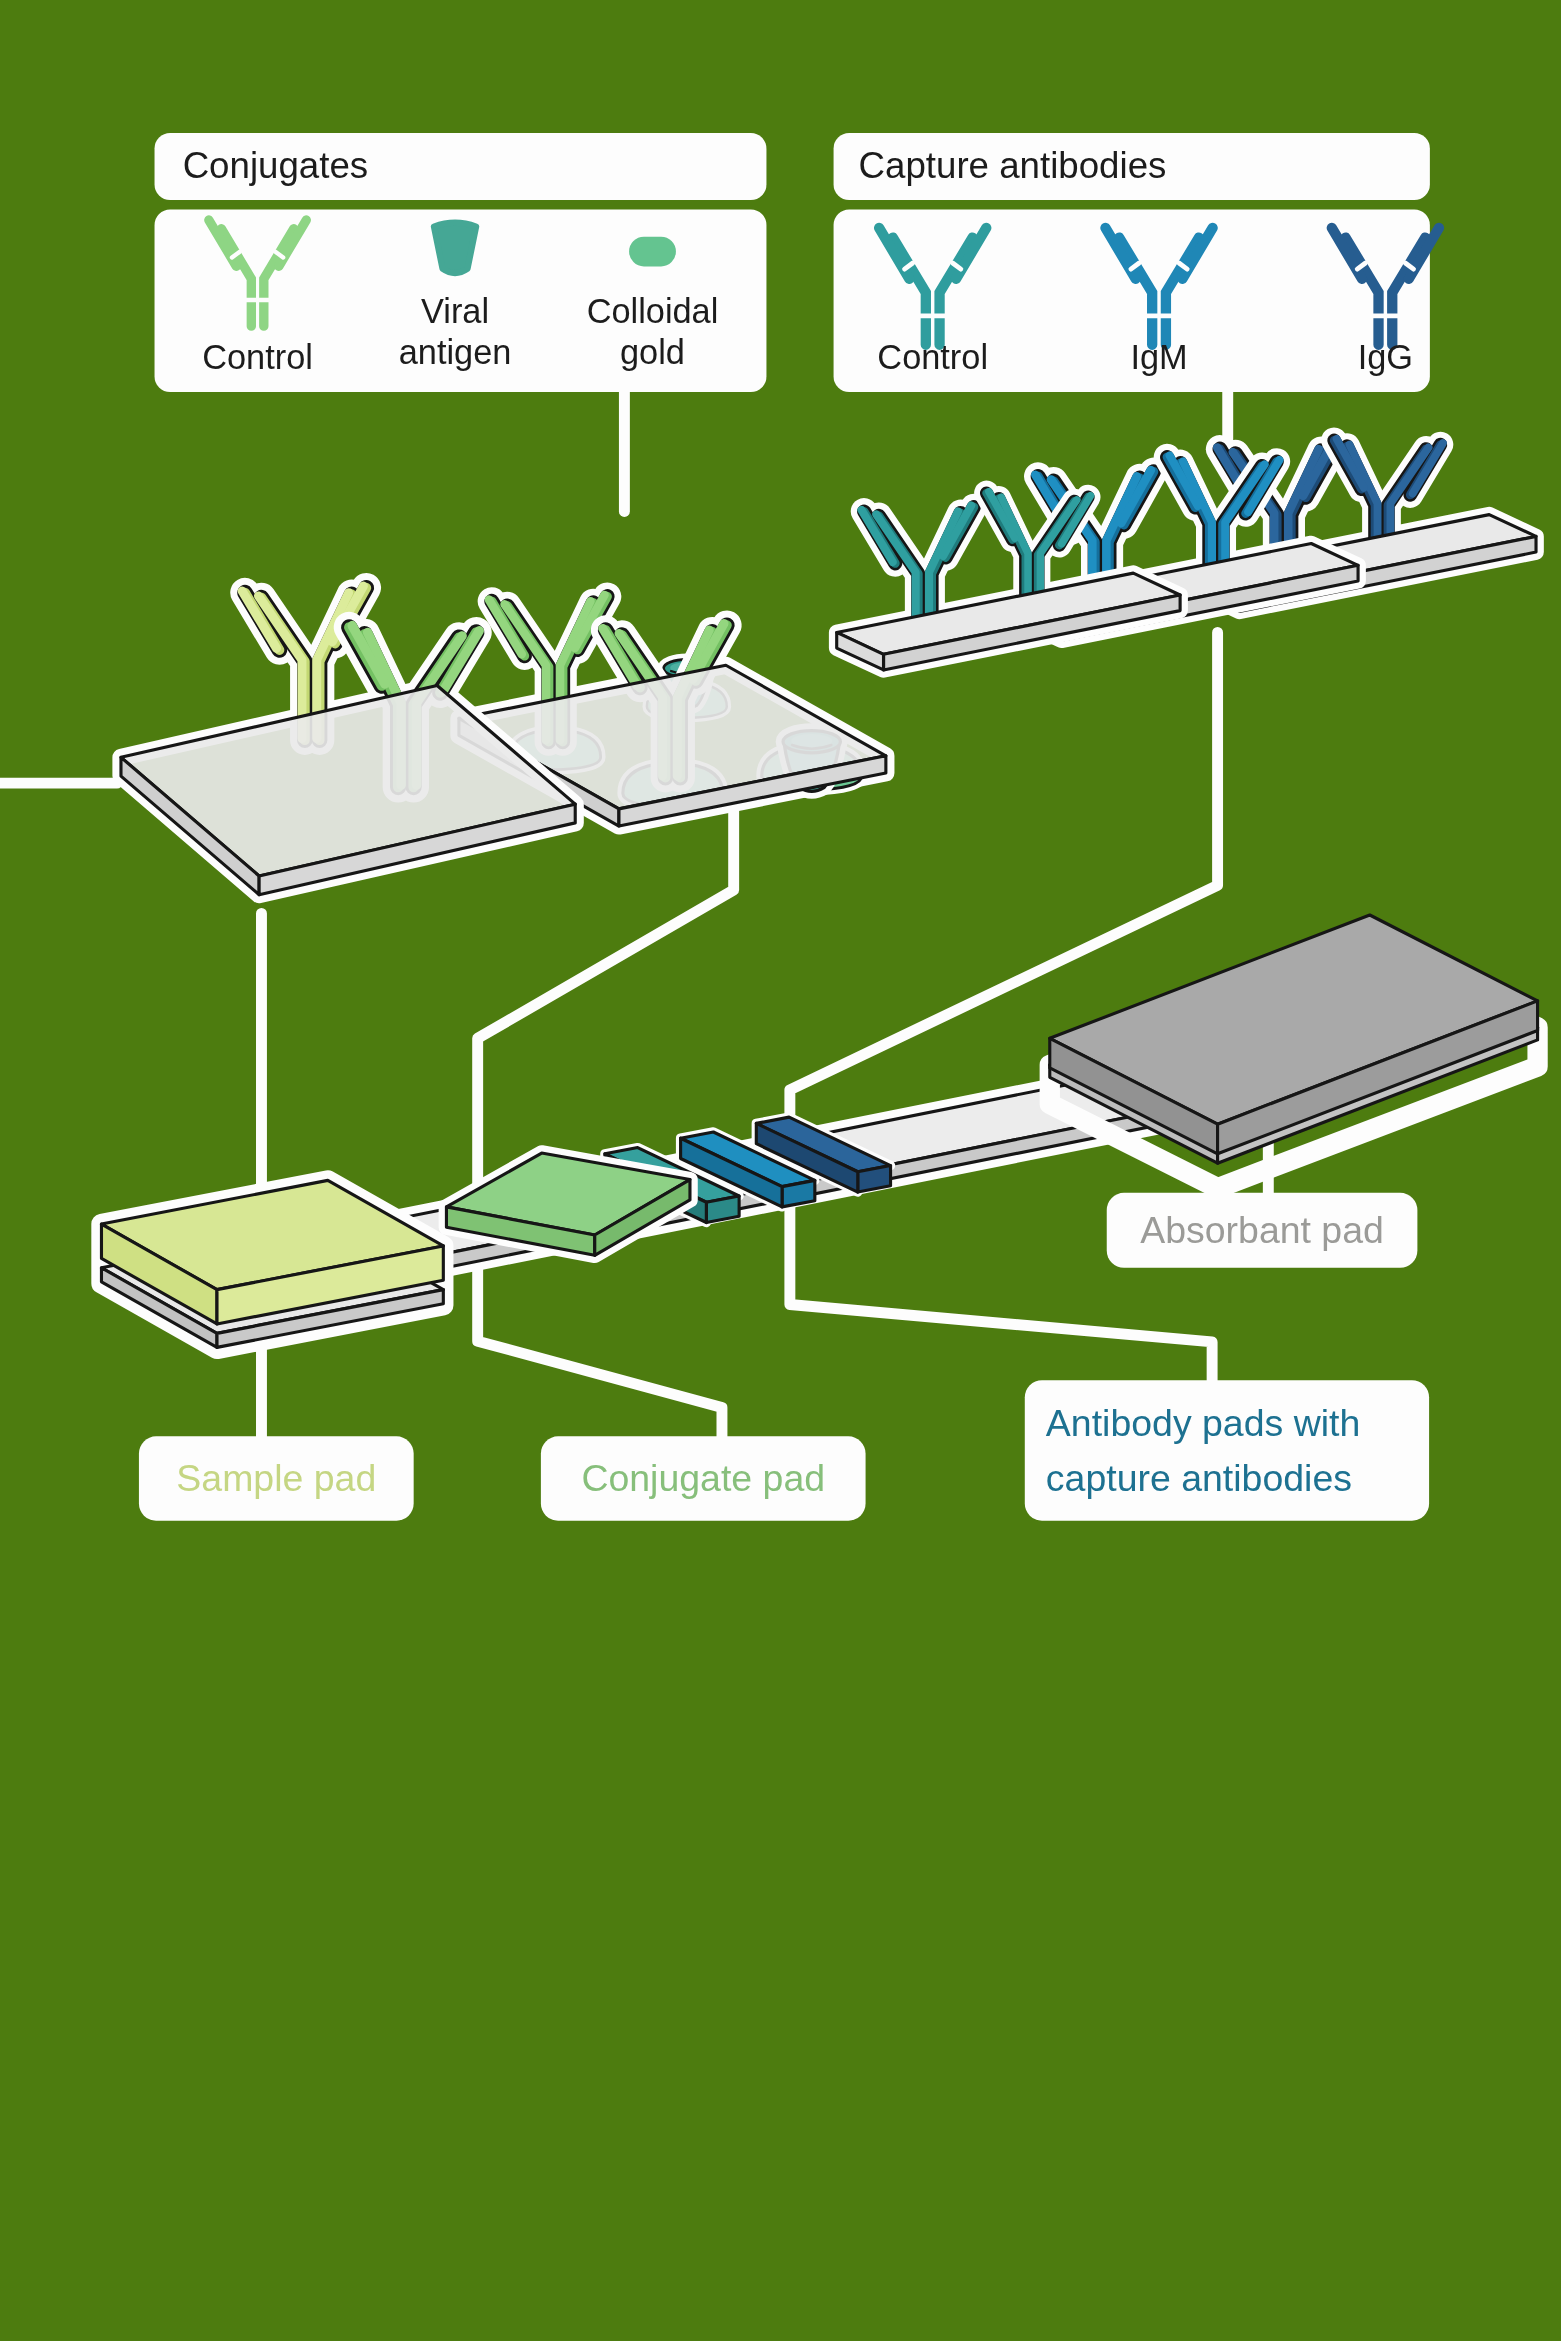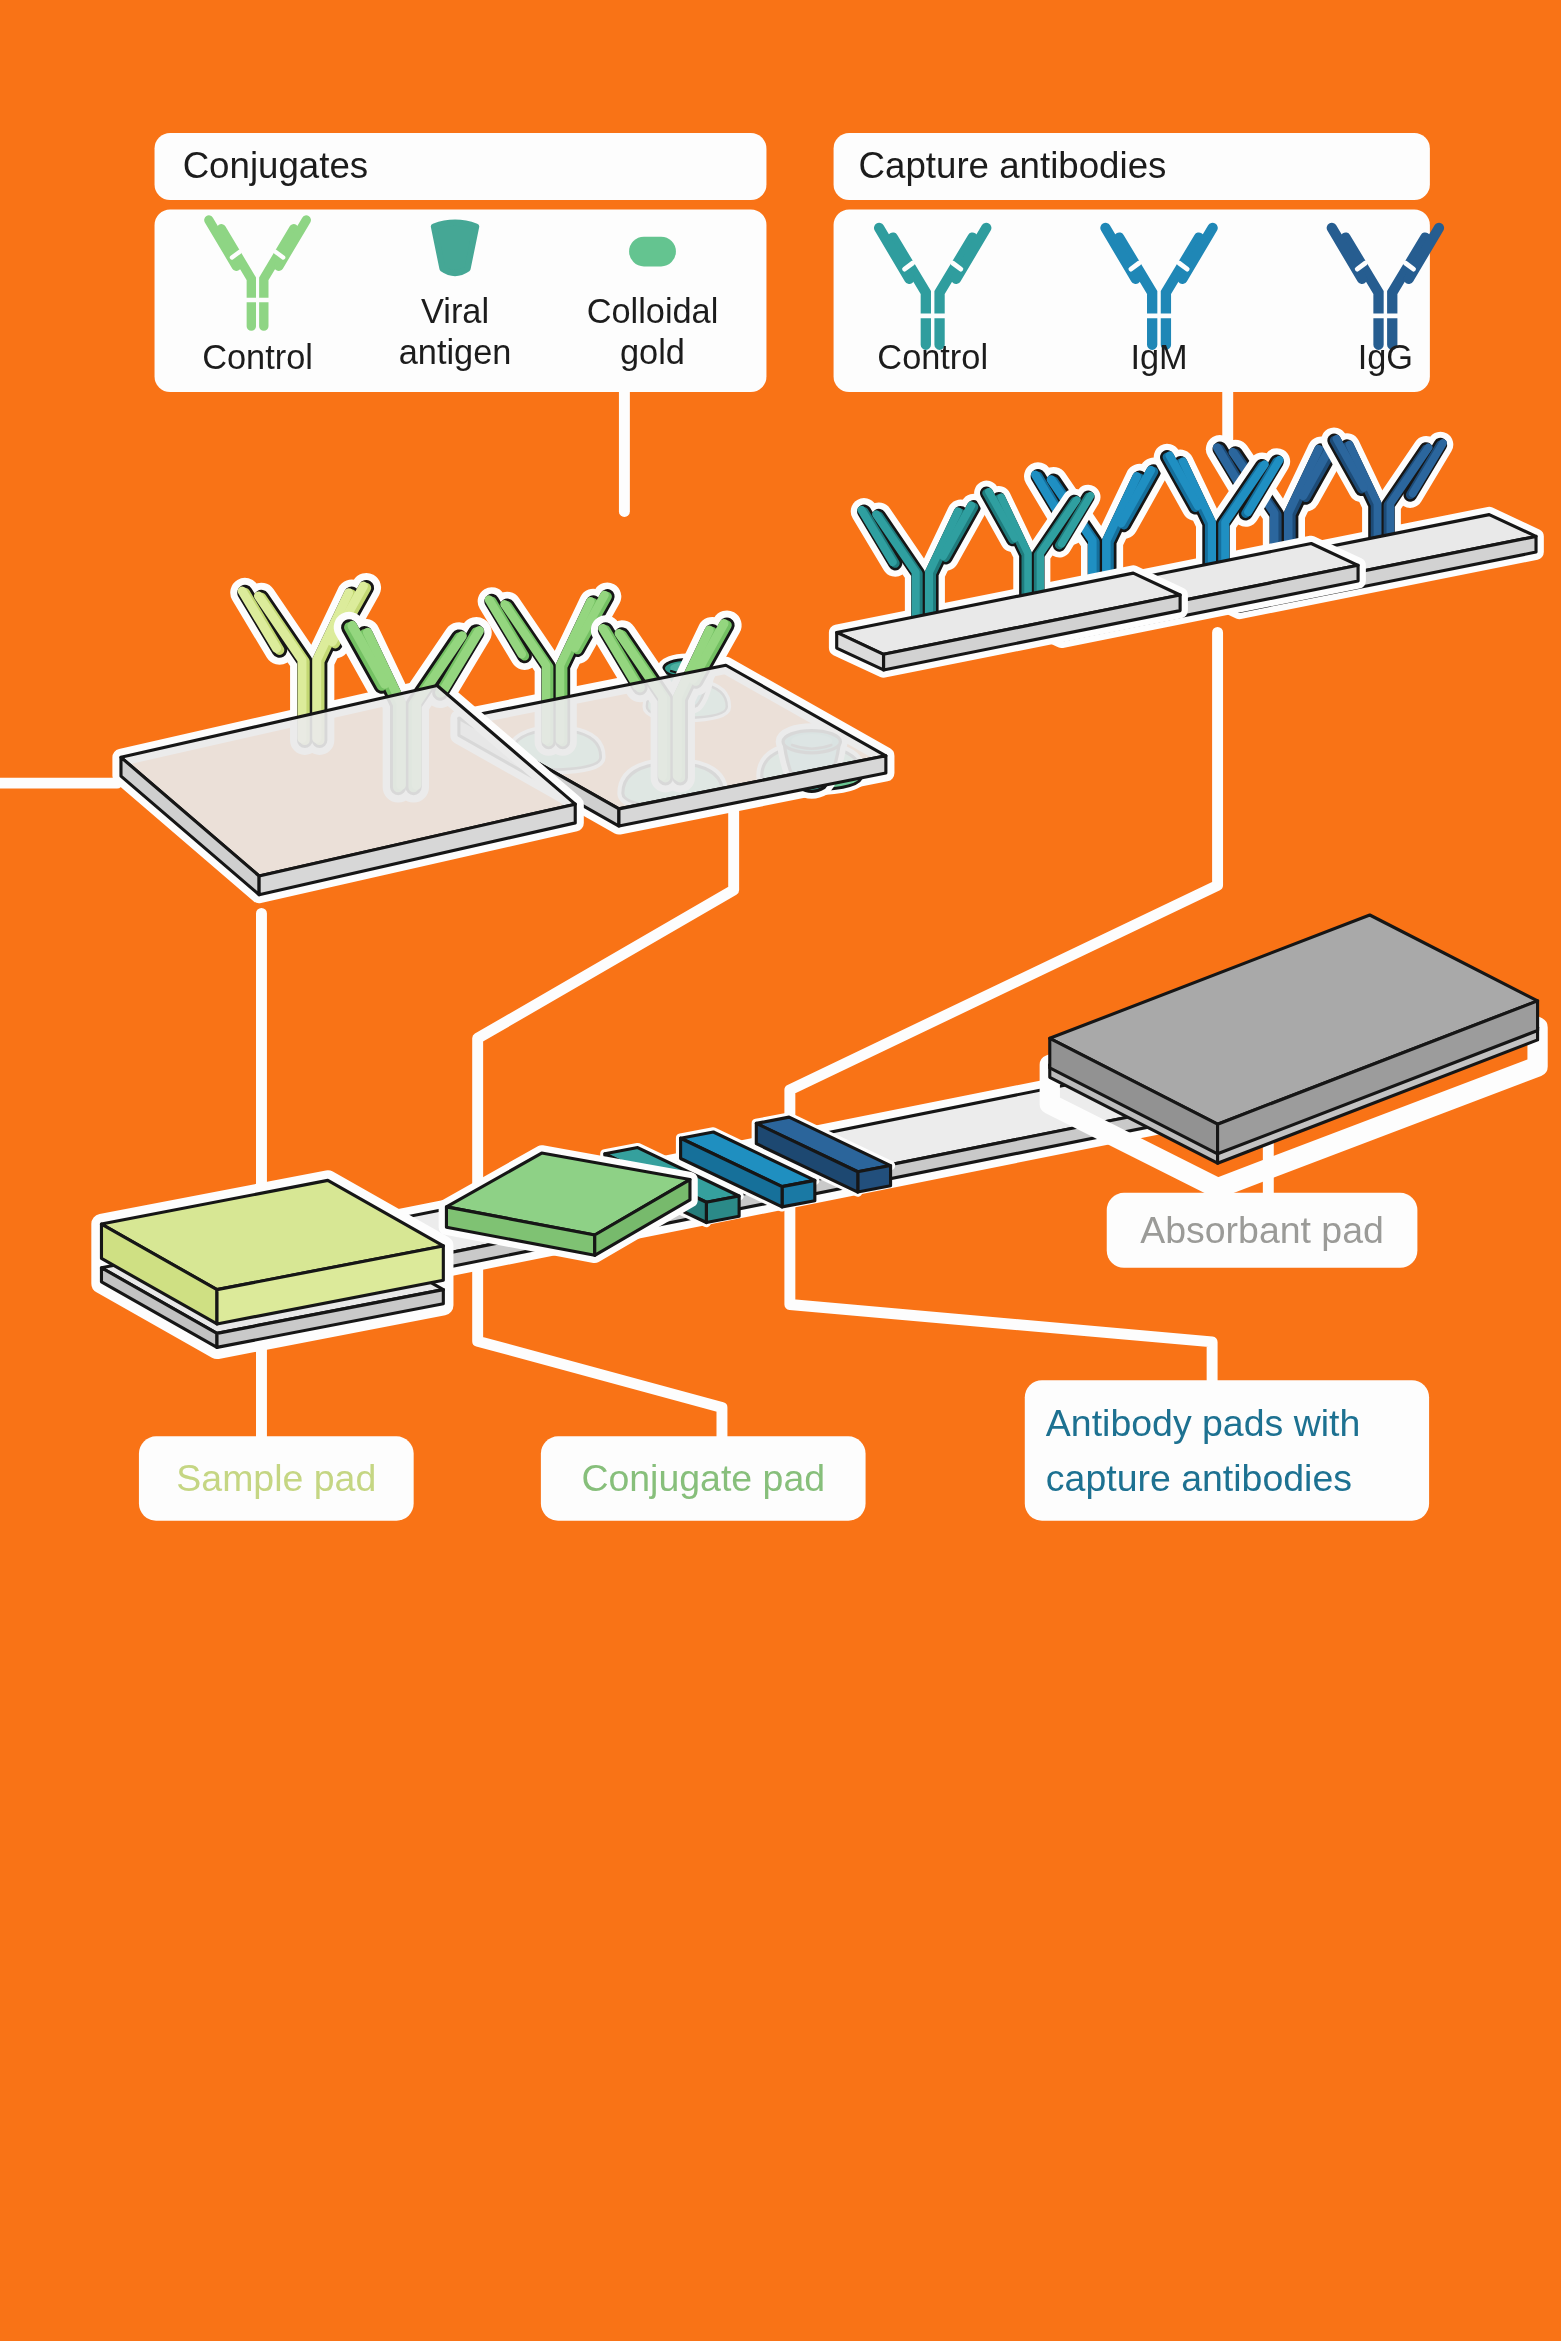--- a/index.html
+++ b/index.html
@@ -1,16 +1,16 @@
 <!DOCTYPE html>
 <html style="font-size:12.5px"><head>
 <meta charset="utf-8">
 <style>
   html,body{margin:0;padding:0;background:#d4d2ca;}
-  .stage{position:relative;width:1561px;height:2342px;background:#f97316;overflow:hidden;
+  .stage{position:relative;width:1561px;height:2342px;background:#4d7c0f;overflow:hidden;
          font-family:"Liberation Sans",sans-serif;}
   svg{display:block;width:1561px;height:2342px;}
   text{font-family:"Liberation Sans",sans-serif;}
   .t-title{font-size:47px;fill:#1c1c1c;font-weight:500;}
   .t-item{font-size:44px;fill:#1c1c1c;text-anchor:middle;font-weight:400;}
   .t-callout{font-size:48px;font-weight:500;}
   .anch-mid{text-anchor:middle;}
   .lt-sample{fill:#c5d683;}
   .lt-conj{fill:#87bf7b;}
   .lt-anti{fill:#1d7191;}

